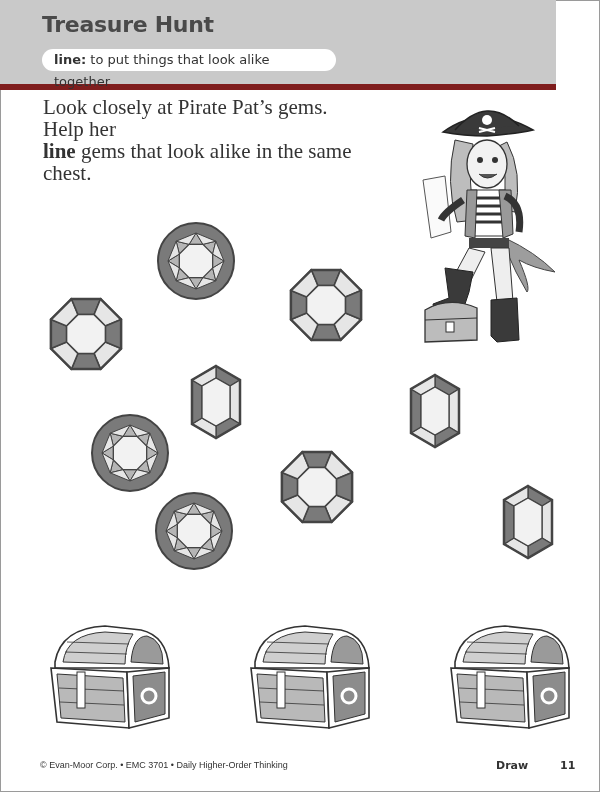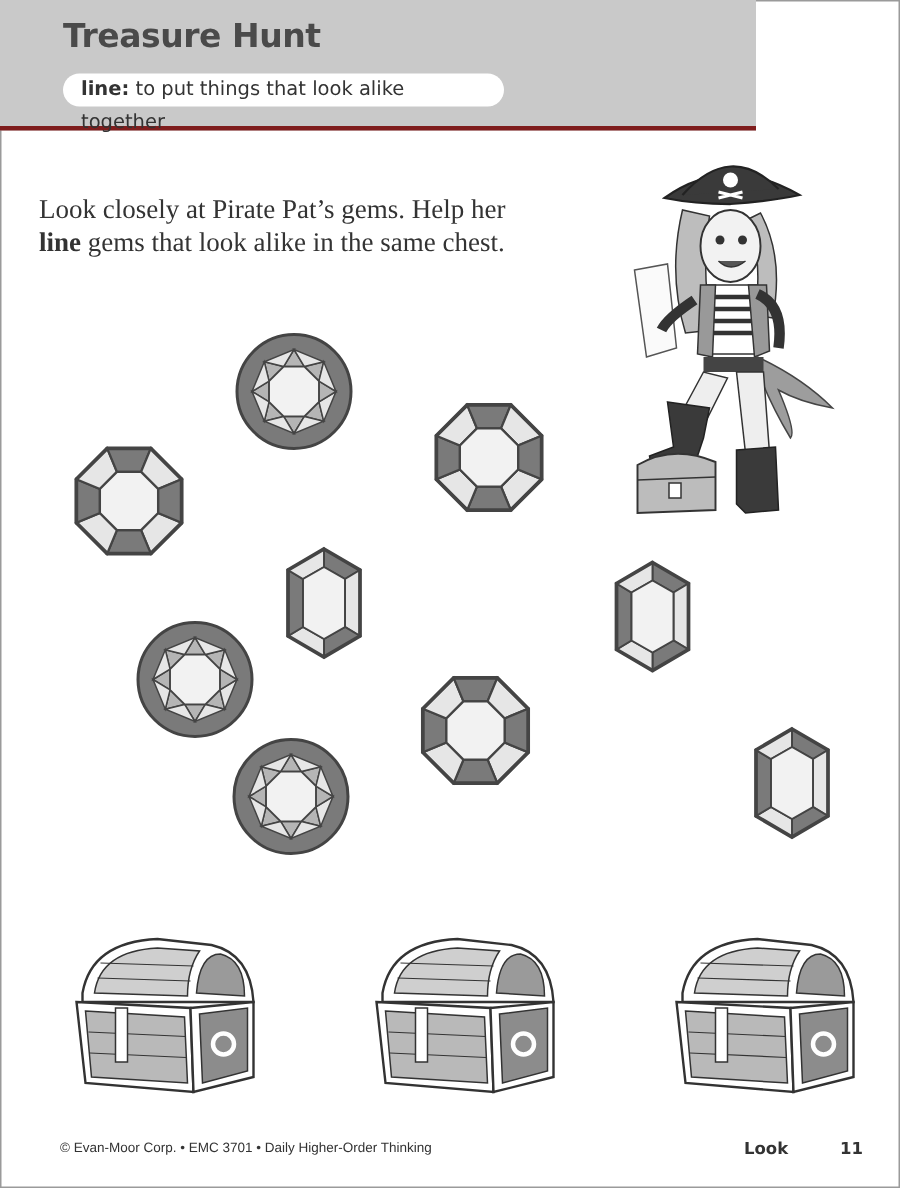--- a/index.html
+++ b/index.html
@@ -1,27 +1,27 @@
 <!DOCTYPE html>
 <html><head>
 <meta charset="utf-8">
 <style>
   html,body{margin:0;padding:0;background:#fff;}
   body{width:600px;height:792px;position:relative;overflow:hidden;font-family:"Liberation Sans",sans-serif;}
   .page{position:absolute;left:0;top:0;width:598px;height:790px;border:1px solid #9a9a9a;background:#fff;}
-  .header{position:absolute;left:0;top:0;width:504px;height:84px;background:#c9c9c9;border-bottom:3px solid #7f1d1d;}
+  .header{position:absolute;left:0;top:0;width:556px;height:84px;background:#c9c9c9;border-bottom:6px solid #7f1d1d;}
   .title{position:absolute;left:42px;top:12px;font-size:22px;font-weight:bold;color:#4a4a4a;font-family:"DejaVu Sans",sans-serif;letter-spacing:-0.3px;}
   .vocab{position:absolute;left:42px;top:49px;height:22px;padding:0 12px;width:270px;background:#fff;border-radius:11px;font-size:13px;line-height:22px;color:#333;font-family:"DejaVu Sans",sans-serif;}
   .vocab b{color:#333;}
   .daytab{position:absolute;left:482px;top:0;width:90px;height:72px;background:#fff;border-radius:0 0 14px 14px;text-align:center;}
   .week{font-family:"DejaVu Sans",sans-serif;font-weight:bold;font-size:13px;color:#3c3c3c;margin-top:10px;}
   .dots{width:58px;margin:3px auto 0;border-top:1px dotted #555;}
   .day{font-family:"DejaVu Sans",sans-serif;font-weight:bold;font-size:13px;color:#3c3c3c;margin-top:2px;}
   .day .num{font-size:20px;}
-  .instructions{position:absolute;left:26px;top:96px;width:330px;font-family:"Liberation Serif",serif;font-size:18px;line-height:22px;color:#333;margin-top:32px;}
+  .instructions{position:absolute;left:43px;top:96px;width:330px;font-family:"Liberation Serif",serif;font-size:21px;line-height:22px;color:#333;}
   .footer-left{position:absolute;left:40px;top:760px;font-size:9px;color:#333;}
   .footer-subject{position:absolute;left:496px;top:759px;font-size:11px;font-weight:bold;color:#333;font-family:"DejaVu Sans",sans-serif;}
   .footer-page{position:absolute;left:560px;top:759px;font-size:11px;font-weight:bold;color:#333;font-family:"DejaVu Sans",sans-serif;}
   .gem{position:absolute;}
   .chest{position:absolute;}
   .pirate{position:absolute;left:415px;top:92px;}
 </style>
 </head>
 <body>
 
@@ -261,14 +261,14 @@
           <line x1="15" y1="80" x2="79" y2="83"></line>
         </g>
   <rect x="32" y="50" width="8" height="36" fill="#fff" stroke="#333"></rect>
   <path d="M82 50 L124 46 L124 96 L84 106Z" fill="#fff" stroke="#333" stroke-width="1.6"></path>
   <path d="M88 54 L120 50 L120 92 L90 100Z" fill="#8c8c8c" stroke="#333" stroke-width="1"></path>
   <circle cx="104" cy="74" r="7" fill="none" stroke="#fff" stroke-width="3"></circle>
   </svg></div>
   </div>
 
 <div class="footer-left">© Evan-Moor Corp. • EMC 3701 • Daily Higher-Order Thinking</div>
-<div class="footer-subject">Look</div>
+<div class="footer-subject">Draw</div>
 <div class="footer-page">11</div>
 
 </body></html>

